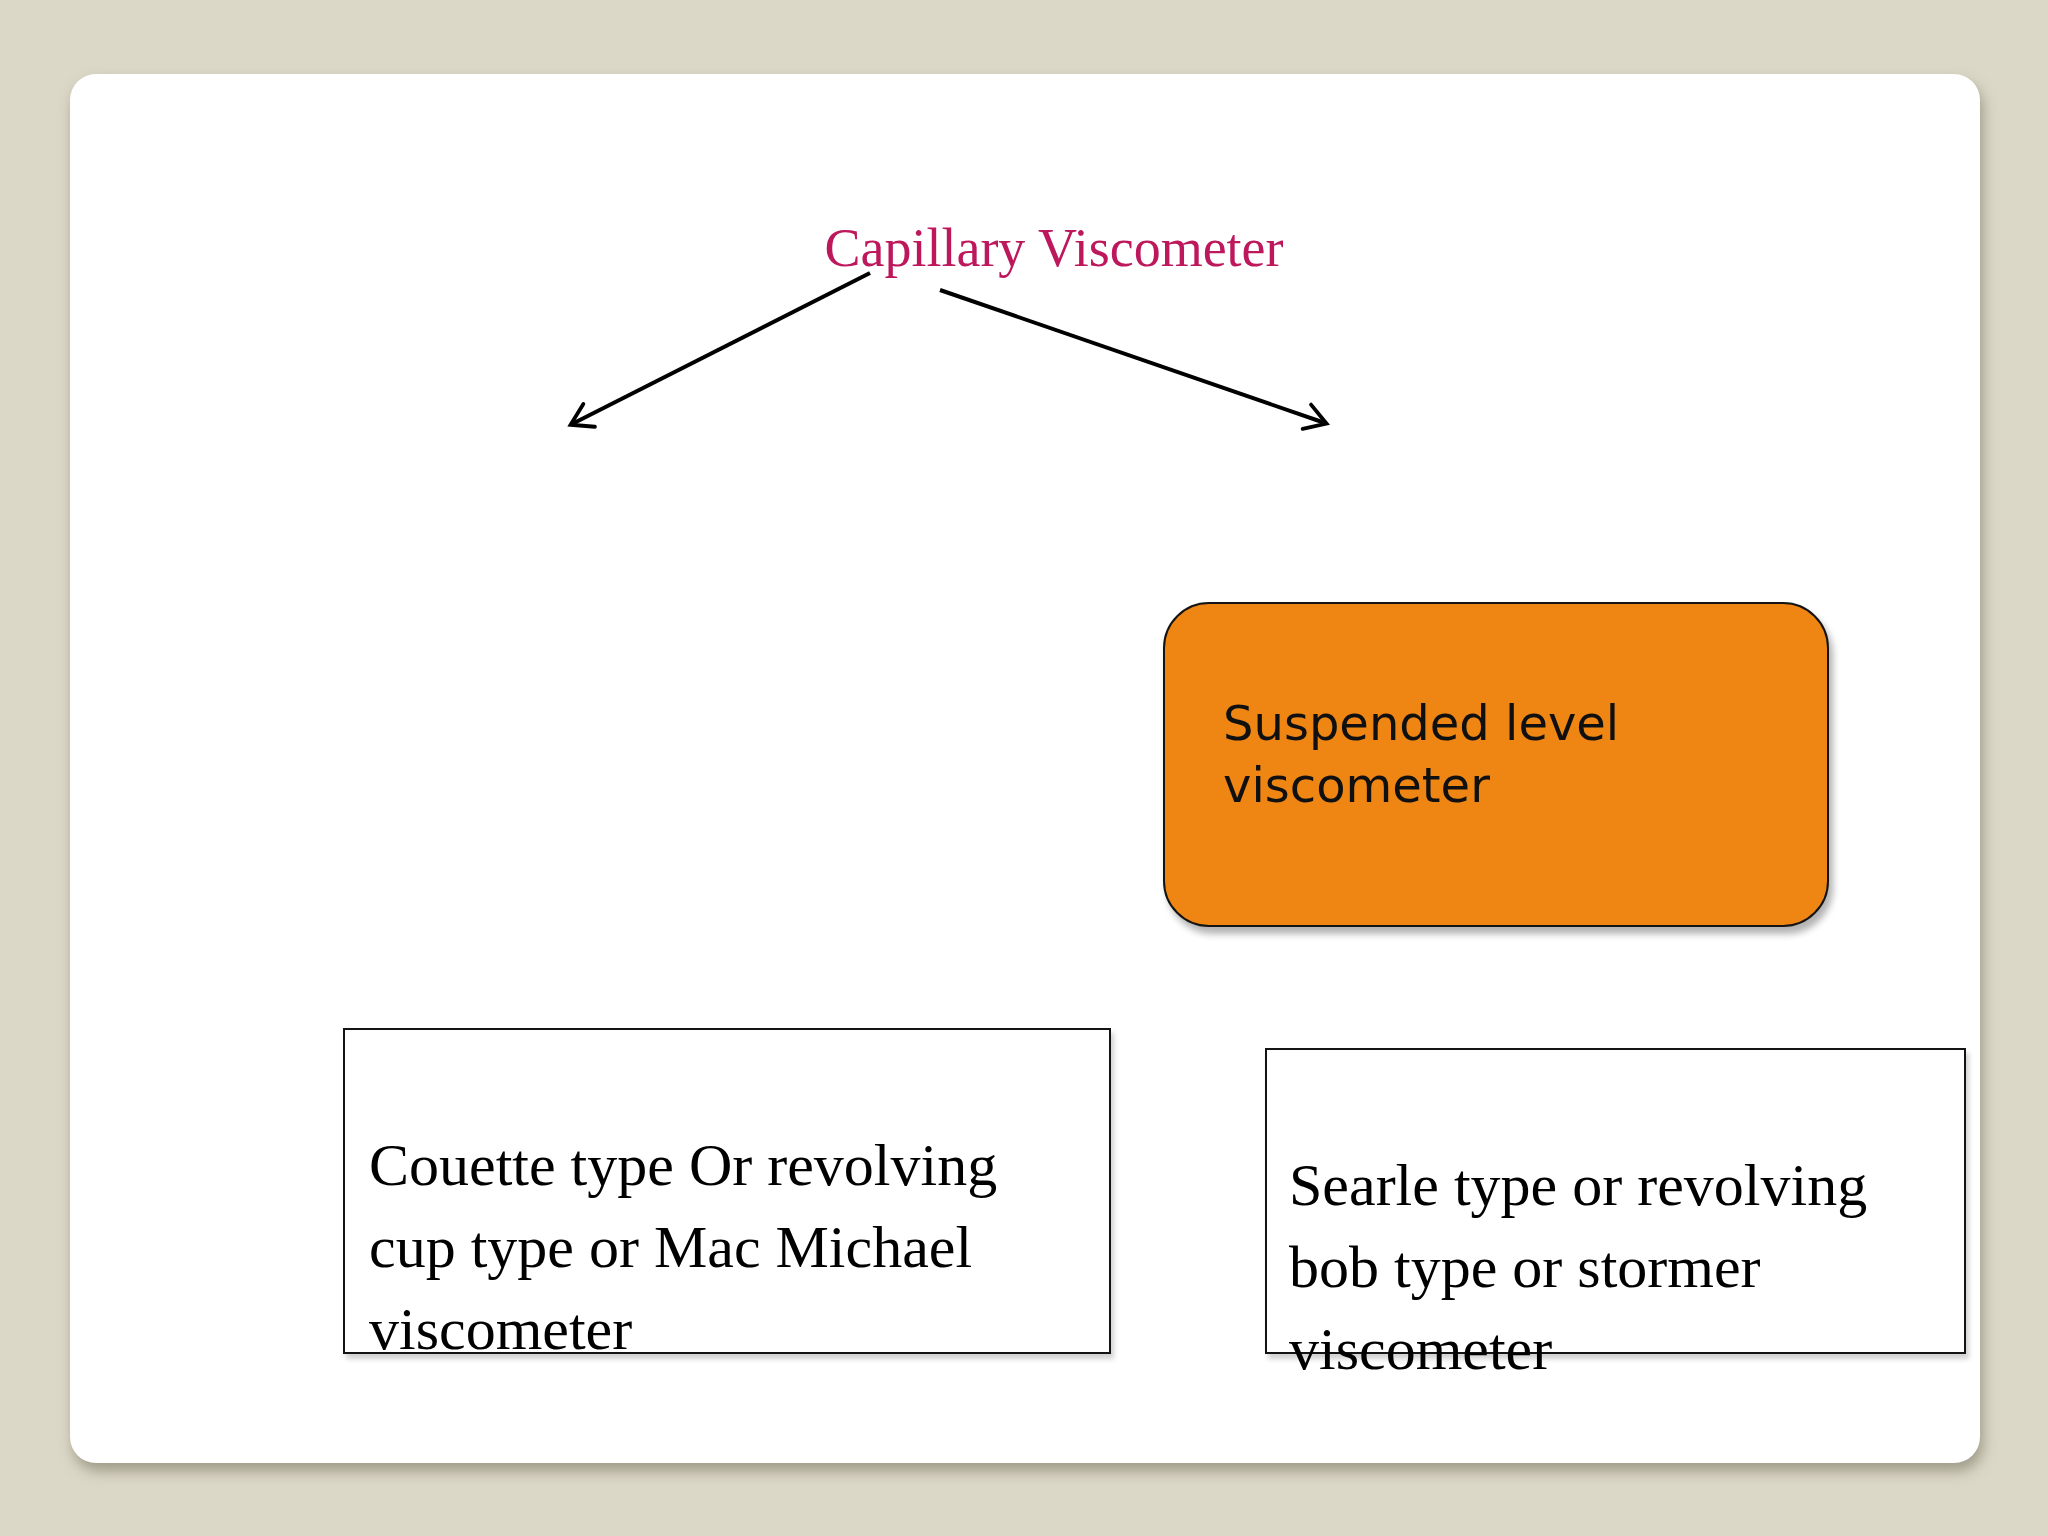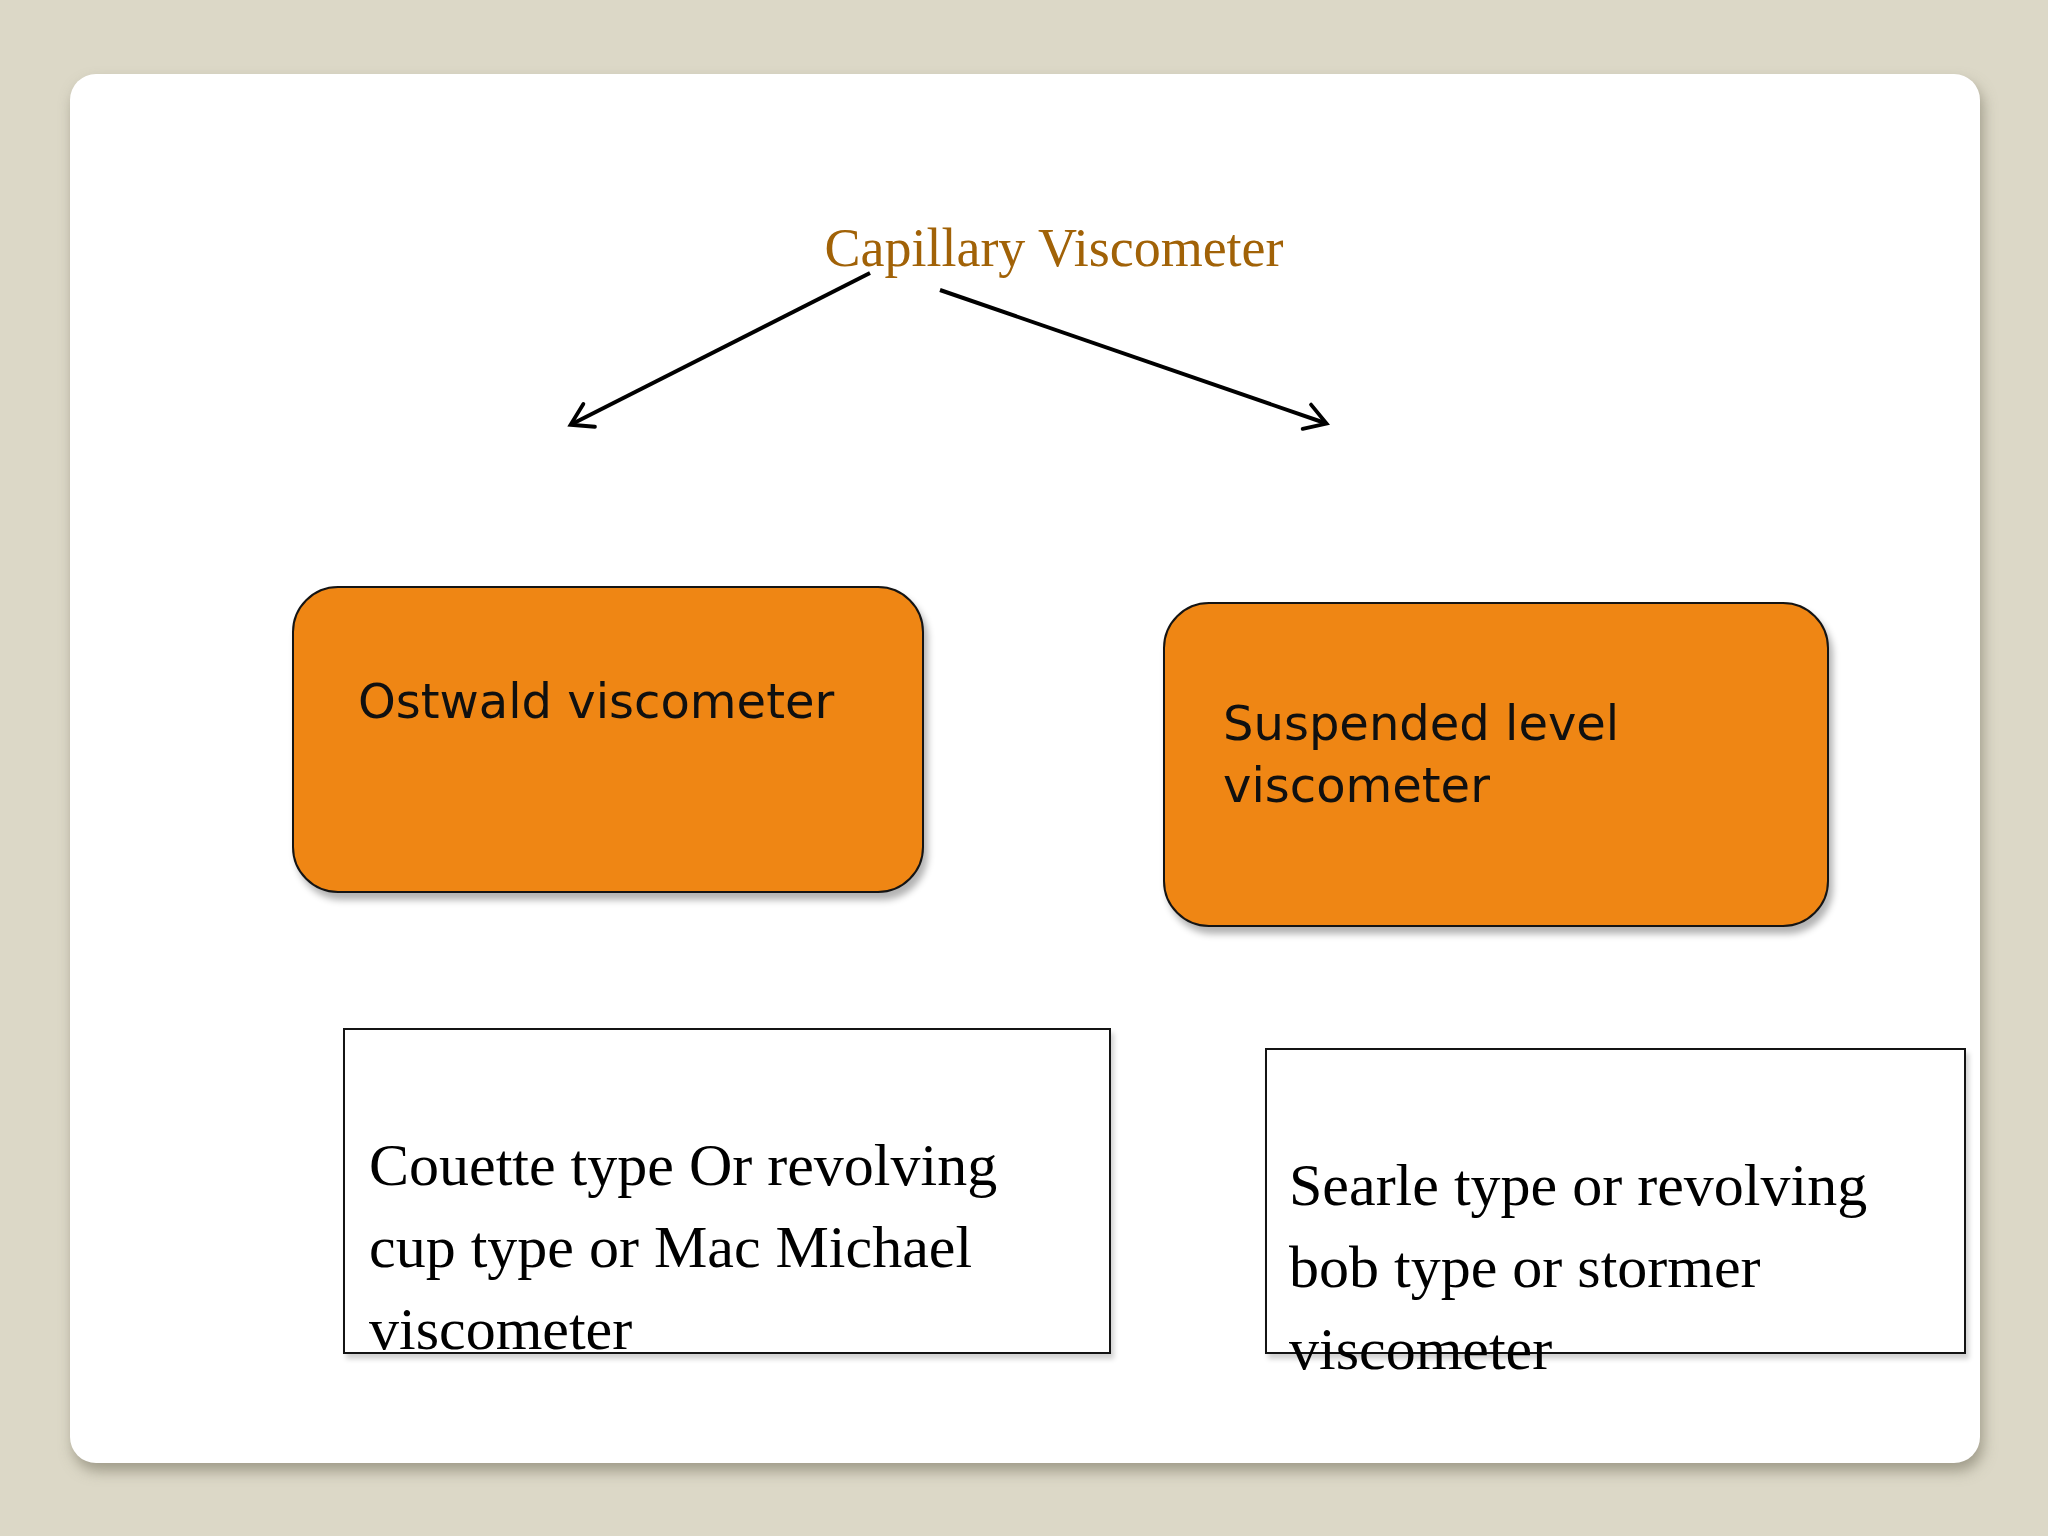--- a/index.html
+++ b/index.html
@@ -28,21 +28,21 @@
   }
   .slide-title {
     position: absolute;
     left: 584px;
     top: 143px;
     width: 800px;
     text-align: center;
     font-family: "Liberation Serif", serif;
     font-size: 54px;
     line-height: 62px;
-    color: #a16207;
+    color: #be185d;
     white-space: nowrap;
   }
   .connectors {
     position: absolute;
     left: 0;
     top: 0;
     width: 2048px;
     height: 1536px;
     pointer-events: none;
   }
@@ -101,23 +101,20 @@
   }
 </style>
 </head>
 <body>
 
 <div id="canvas">
   <div class="slide">
 
     <div class="slide-title">Capillary Viscometer</div>
 
-    <div class="node node-ostwald">
-      <span>Ostwald viscometer</span>
-    </div>
 
     <div class="node node-suspended">
       <span>Suspended level
 viscometer</span>
     </div>
 
     <div class="note note-couette">
       <span>Couette type Or revolving
 cup type or Mac Michael
 viscometer</span>

